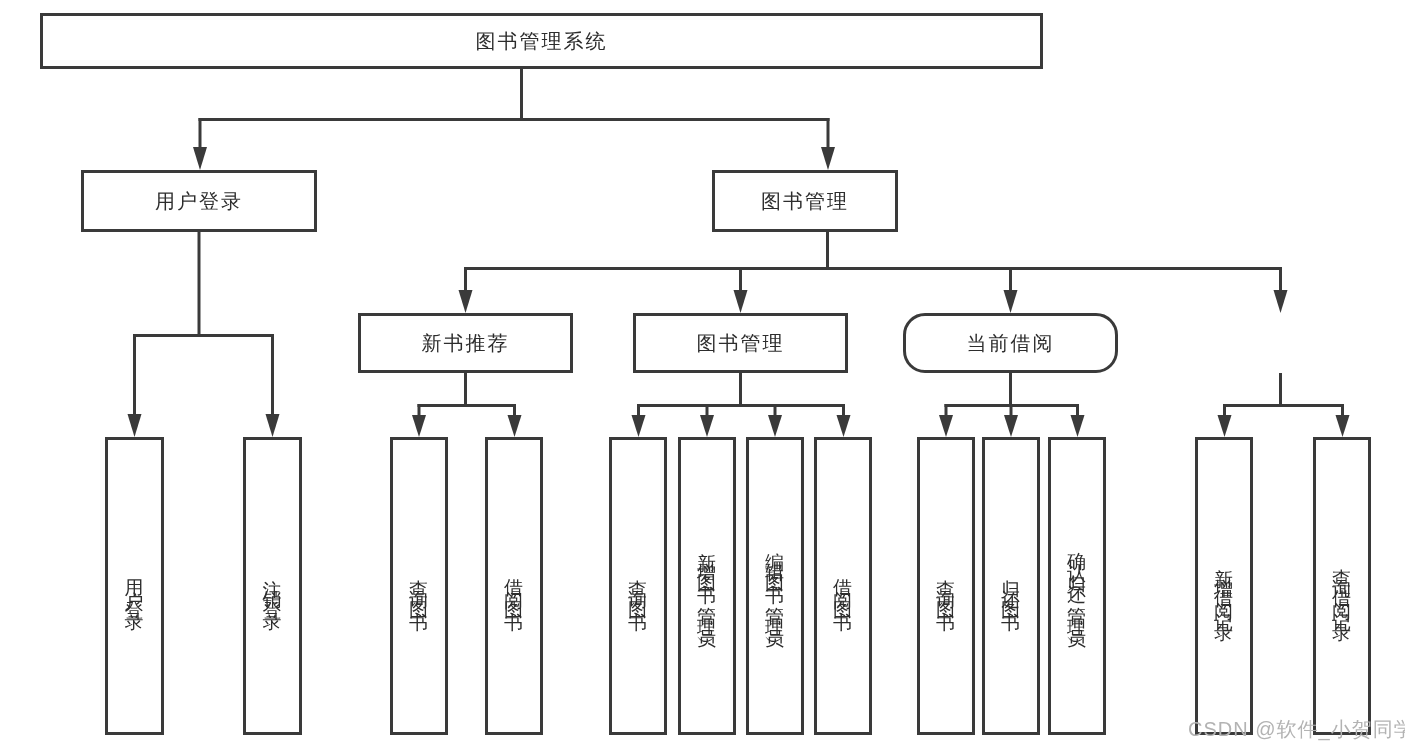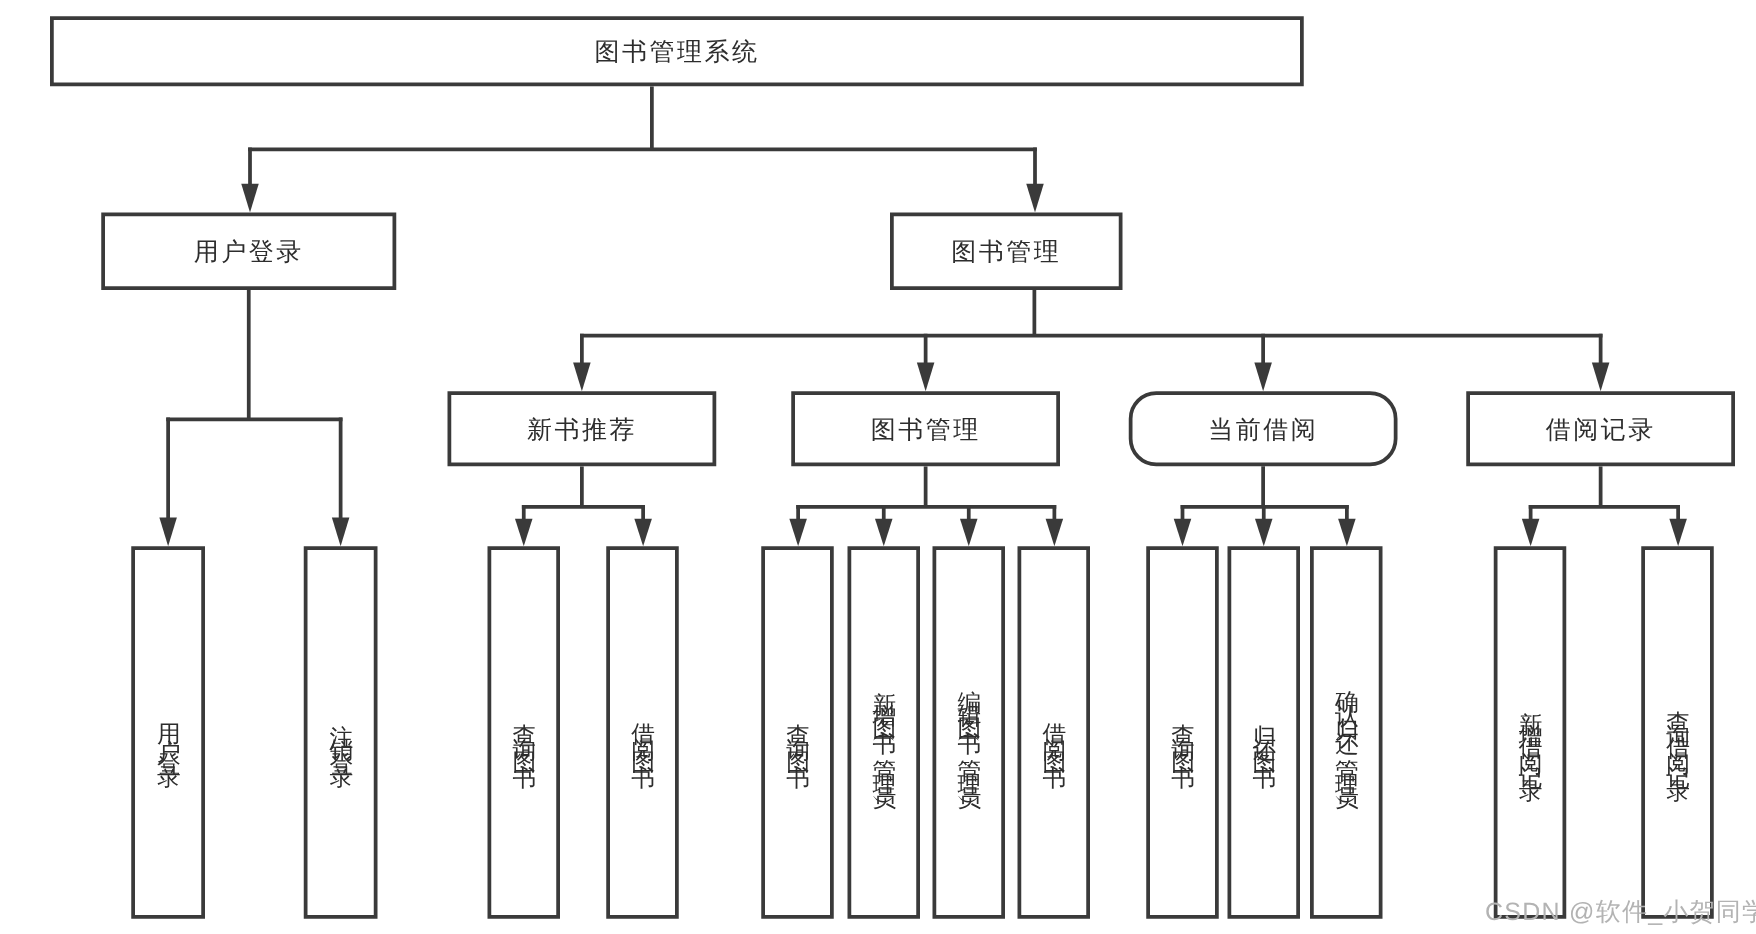--- a/index.html
+++ b/index.html
@@ -160,23 +160,20 @@
 
   <div class="node lvl3 g2a">
     <span class="h-label">新书推荐</span>
   </div>
   <div class="node lvl3 g2b">
     <span class="h-label">图书管理</span>
   </div>
   <div class="node lvl3 g2c">
     <span class="h-label">当前借阅</span>
   </div>
-  <div class="node lvl3 g2d">
-    <span class="h-label">借阅记录</span>
-  </div>
 
   <div class="node leaf lf1">
     <span class="v-label">用户登录</span>
   </div>
   <div class="node leaf lf2">
     <span class="v-label">注销登录</span>
   </div>
 
   <div class="node leaf lf3">
     <span class="v-label">查询图书</span>

